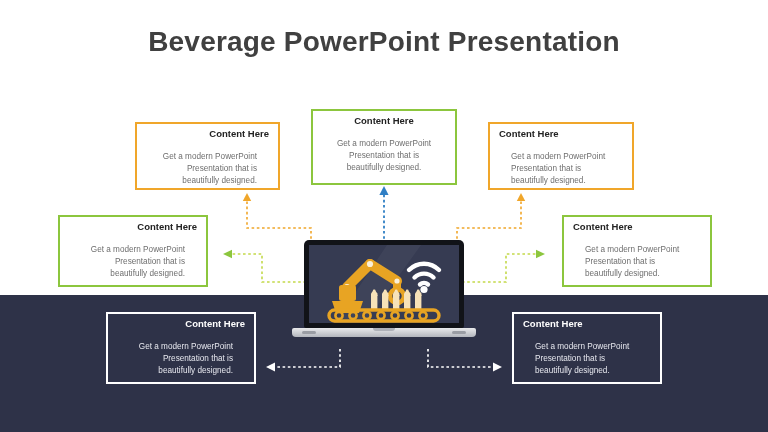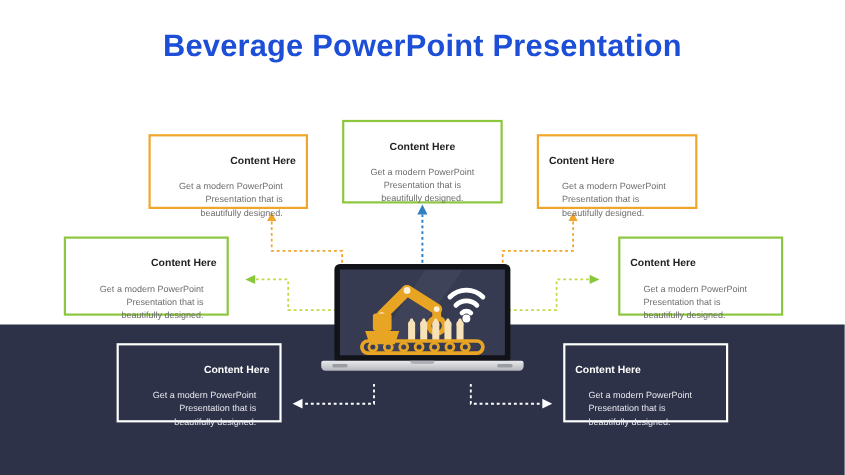--- a/index.html
+++ b/index.html
@@ -13,36 +13,36 @@
   
   .dark-band{
     position:absolute;left:0;right:0;top:295px;height:137px;
     background:#2e3248;z-index:1;
   }
 
   
   .title{
     position:absolute;left:0;right:0;top:26px;
     text-align:center;
-    font-size:28px;font-weight:bold;color:#1d4ed8;
+    font-size:28px;font-weight:bold;color:#404040;
     letter-spacing:.2px;z-index:6;
   }
 
   
   .wires{position:absolute;inset:0;z-index:3;pointer-events:none;}
   .wires-top{z-index:3;}
   .wires-bottom{z-index:4;}
 
   
   .box{
     position:absolute;z-index:5;
     box-sizing:border-box;
     background:transparent;
     border:2px solid #f0a62a;
-    padding:18px 9px 8px 9px;
+    padding:5px 9px 8px 9px;
   }
   .box.green{border-color:#8cc63e;}
   .box.orange{border-color:#f0a62a;}
   .box.white{border-color:#ffffff;border-width:2px;}
   .box .bx-title{
     font-size:9.5px;font-weight:bold;color:#222222;
     margin:0 0 5px 0;line-height:1.1;white-space:nowrap;
   }
   .box .bx-body{
     font-size:8.2px;color:#6e6e6e;line-height:1.42;margin:12px;

